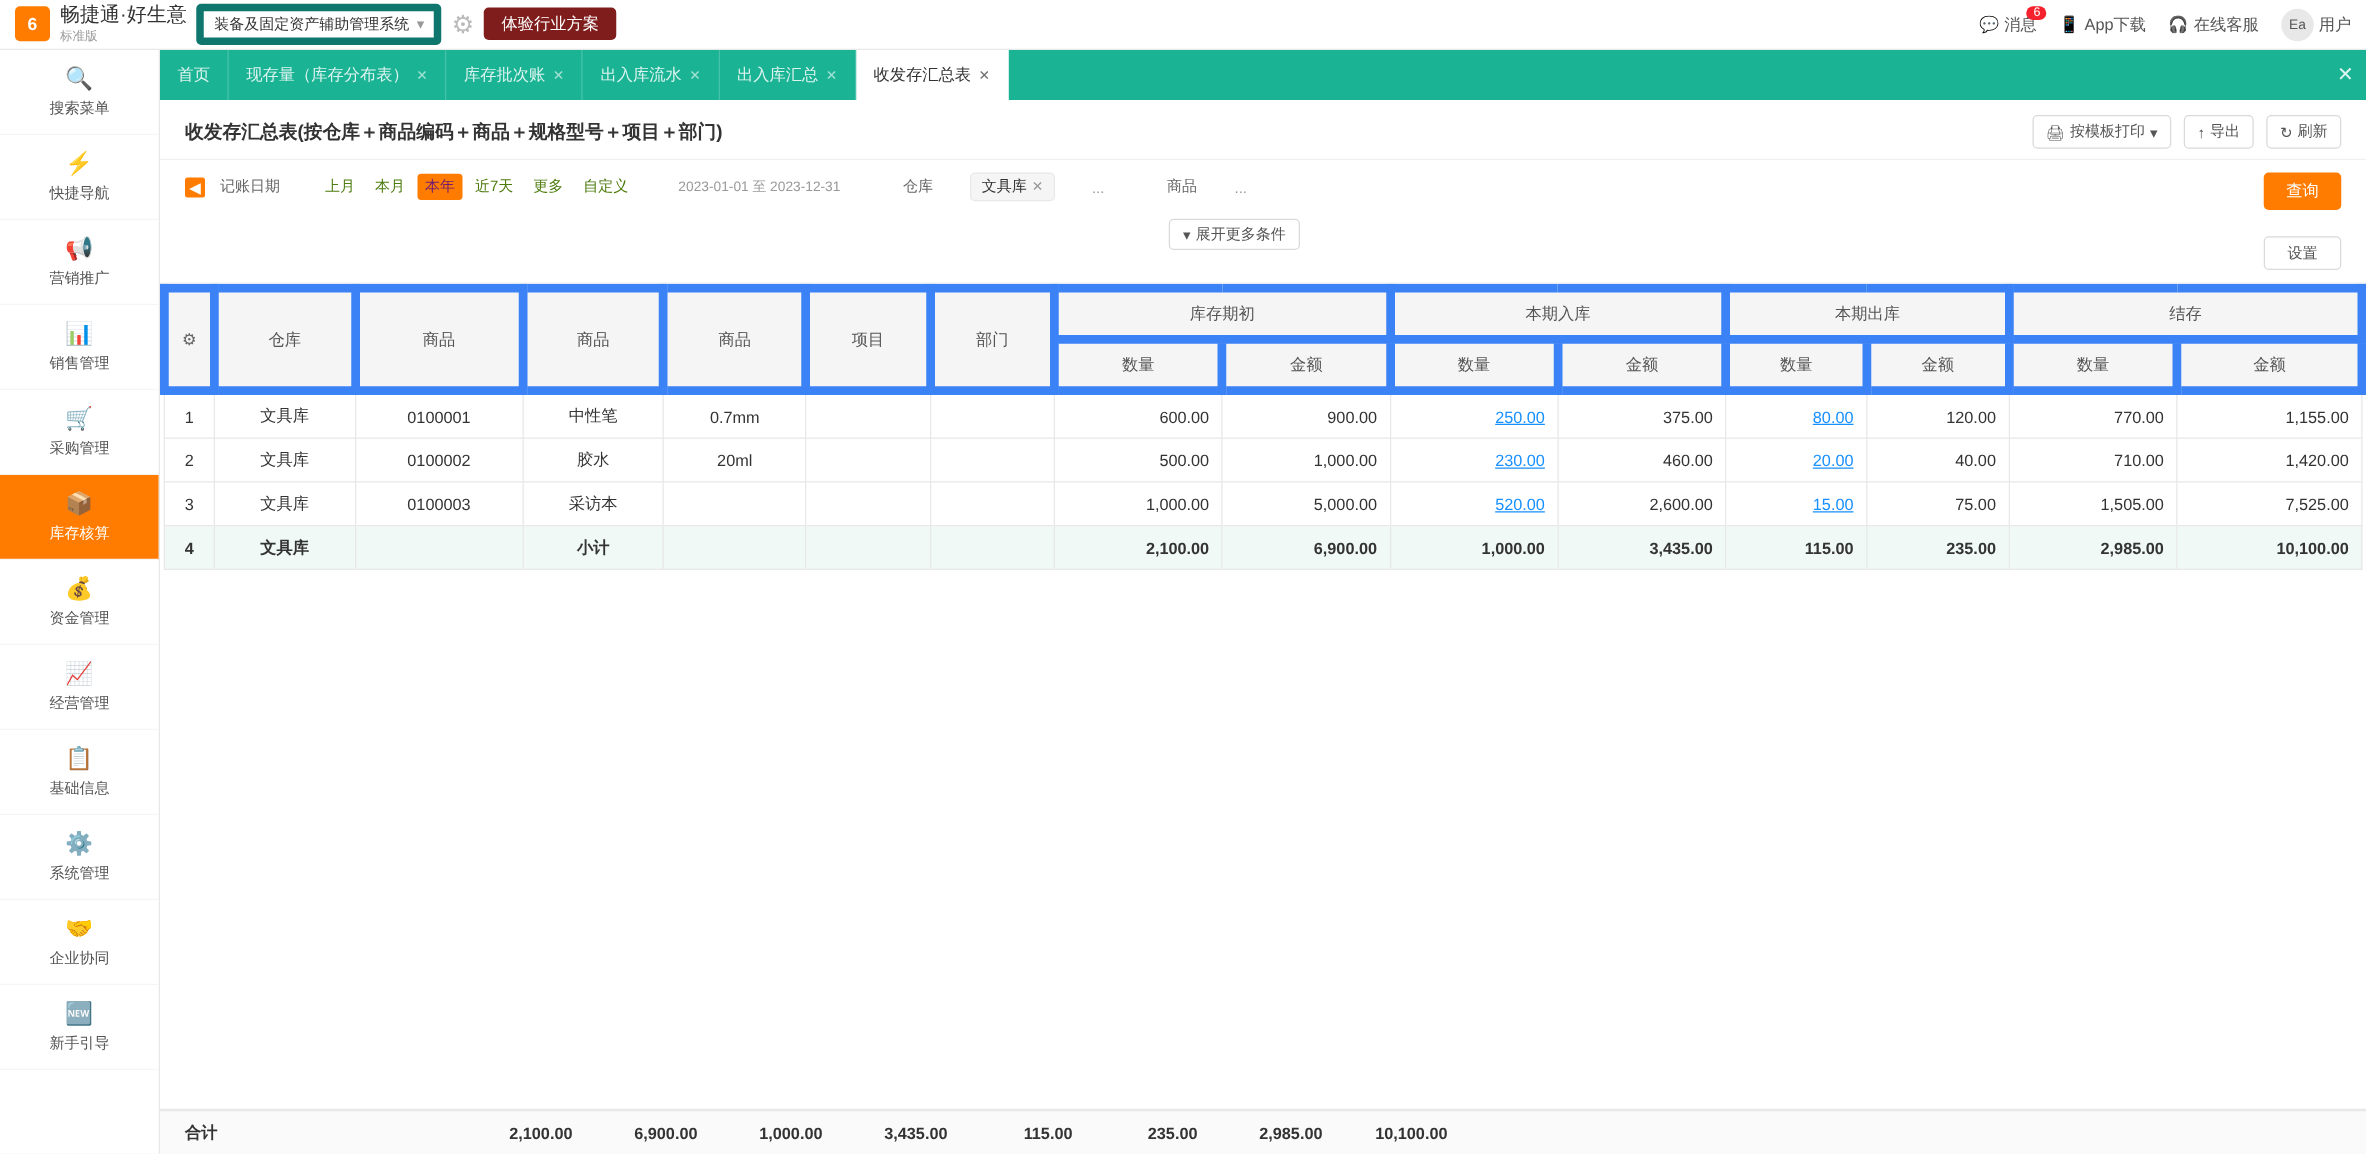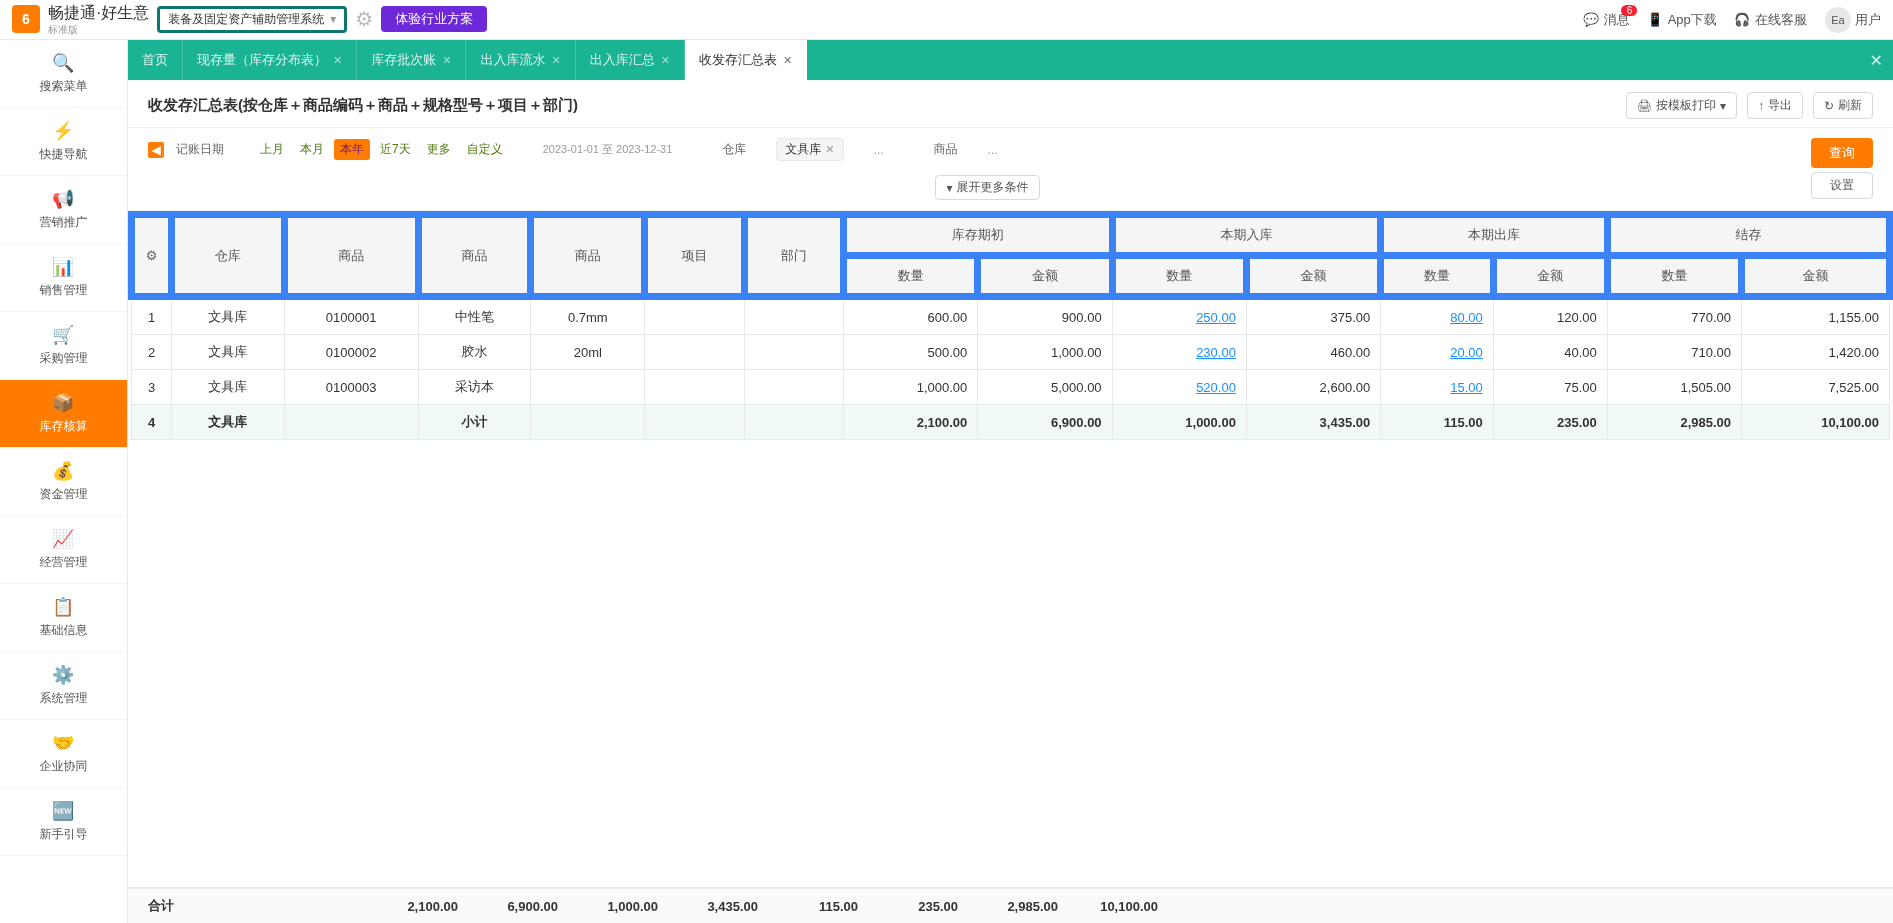--- a/index.html
+++ b/index.html
@@ -4,23 +4,23 @@
   <style>
     * { box-sizing: border-box; margin: 0; padding: 0; }
     body { font-family: 'Microsoft YaHei', Arial, sans-serif; font-size: 13px; background: #f5f5f5; color: #333; overflow: hidden; }
 
     
     .app-wrapper { display: flex; flex-direction: column; height: 923px; width: 1893px; }
     .top-header { display: flex; align-items: center; justify-content: space-between; background: #fff; height: 40px; padding: 0 12px; border-bottom: 1px solid #e8e8e8; flex-shrink: 0; }
     .top-header-left { display: flex; align-items: center; gap: 8px; }
     .app-logo { width: 28px; height: 28px; background: #ff7c00; border-radius: 4px; display: flex; align-items: center; justify-content: center; color: #fff; font-size: 14px; font-weight: bold; }
     .app-name { font-size: 16px; color: #333; }
-    .header-select { display: flex; align-items: center; border: 3px solid #0f766e; border-radius: 4px; padding: 2px 8px; font-size: 12px; color: #333; cursor: pointer; }
+    .header-select { display: flex; align-items: center; border: 6px solid #0f766e; border-radius: 4px; padding: 2px 8px; font-size: 12px; color: #333; cursor: pointer; }
     .header-select::after { content: '▾'; margin-left: 6px; color: #999; }
-    .experience-btn { background: #6d28d9; color: #fff; border: none; border-radius: 4px; padding: 4px 14px; font-size: 13px; cursor: pointer; text-align: right; }
+    .experience-btn { background: #7f1d1d; color: #fff; border: none; border-radius: 4px; padding: 4px 14px; font-size: 13px; cursor: pointer; text-align: right; }
     .top-header-right { display: flex; align-items: center; gap: 18px; font-size: 13px; color: #555; }
     .top-header-right .badge-item { position: relative; cursor: pointer; display: flex; align-items: center; gap: 4px; }
     .badge { position: absolute; top: -6px; right: -8px; background: #f5222d; color: #fff; border-radius: 8px; font-size: 10px; padding: 0 4px; min-width: 16px; text-align: center; }
     .user-avatar { width: 26px; height: 26px; background: #e8e8e8; border-radius: 50%; display: flex; align-items: center; justify-content: center; font-size: 11px; }
 
     
     .body-wrapper { display: flex; flex: 1; overflow: hidden; }
 
     
     .sidebar { width: 128px; background: #fff; border-right: 1px solid #e8e8e8; display: flex; flex-direction: column; flex-shrink: 0; overflow-y: auto; }
@@ -54,21 +54,21 @@
     .date-shortcuts { display: flex; align-items: center; gap: 4px; }
     .date-shortcut { font-size: 12px; color: #4d7c0f; cursor: pointer; padding: 2px 6px; border-radius: 3px; }
     .date-shortcut.active { background: #ff7c00; color: #701a75; border-radius: 3px; }
     .date-range { font-size: 11px; color: #999; margin-left: 4px; }
     .filter-tag { display: flex; align-items: center; gap: 4px; background: #f5f5f5; border: 1px solid #e8e8e8; border-radius: 4px; padding: 2px 8px; font-size: 12px; color: #333; }
     .filter-tag .tag-close { cursor: pointer; color: #999; font-size: 11px; }
     .filter-more { font-size: 12px; color: #999; cursor: pointer; }
     .expand-btn { display: flex; align-items: center; gap: 4px; font-size: 12px; color: #555; cursor: pointer; border: 1px solid #d9d9d9; border-radius: 4px; padding: 3px 10px; margin-top: 6px; width: fit-content; margin-left: auto; margin-right: auto; }
 
     
-    .filter-right-btns { display: flex; flex-direction: column; gap: 4px; }
+    .filter-right-btns { display: flex; flex-direction: column; gap: 21px; }
     .query-btn { background: #ff7c00; color: #fff; border: none; border-radius: 4px; padding: 6px 18px; font-size: 13px; cursor: pointer; }
     .setting-btn { background: #fff; color: #555; border: 1px solid #d9d9d9; border-radius: 4px; padding: 4px 0; font-size: 12px; cursor: pointer; text-align: center; }
 
     
     .table-wrapper { flex: 1; overflow: auto; padding: 0 0 40px 0; }
     table { width: 100%; border-collapse: collapse; font-size: 13px; }
     thead tr { background: #f5f5f5; }
     thead th { padding: 8px 10px; text-align: center; border: 7px solid #3b82f6; color: #555; font-weight: normal; white-space: nowrap; }
     tbody tr { background: #fff; }
     tbody tr.subtotal-row { background: #f0f9f5; font-weight: bold; }

